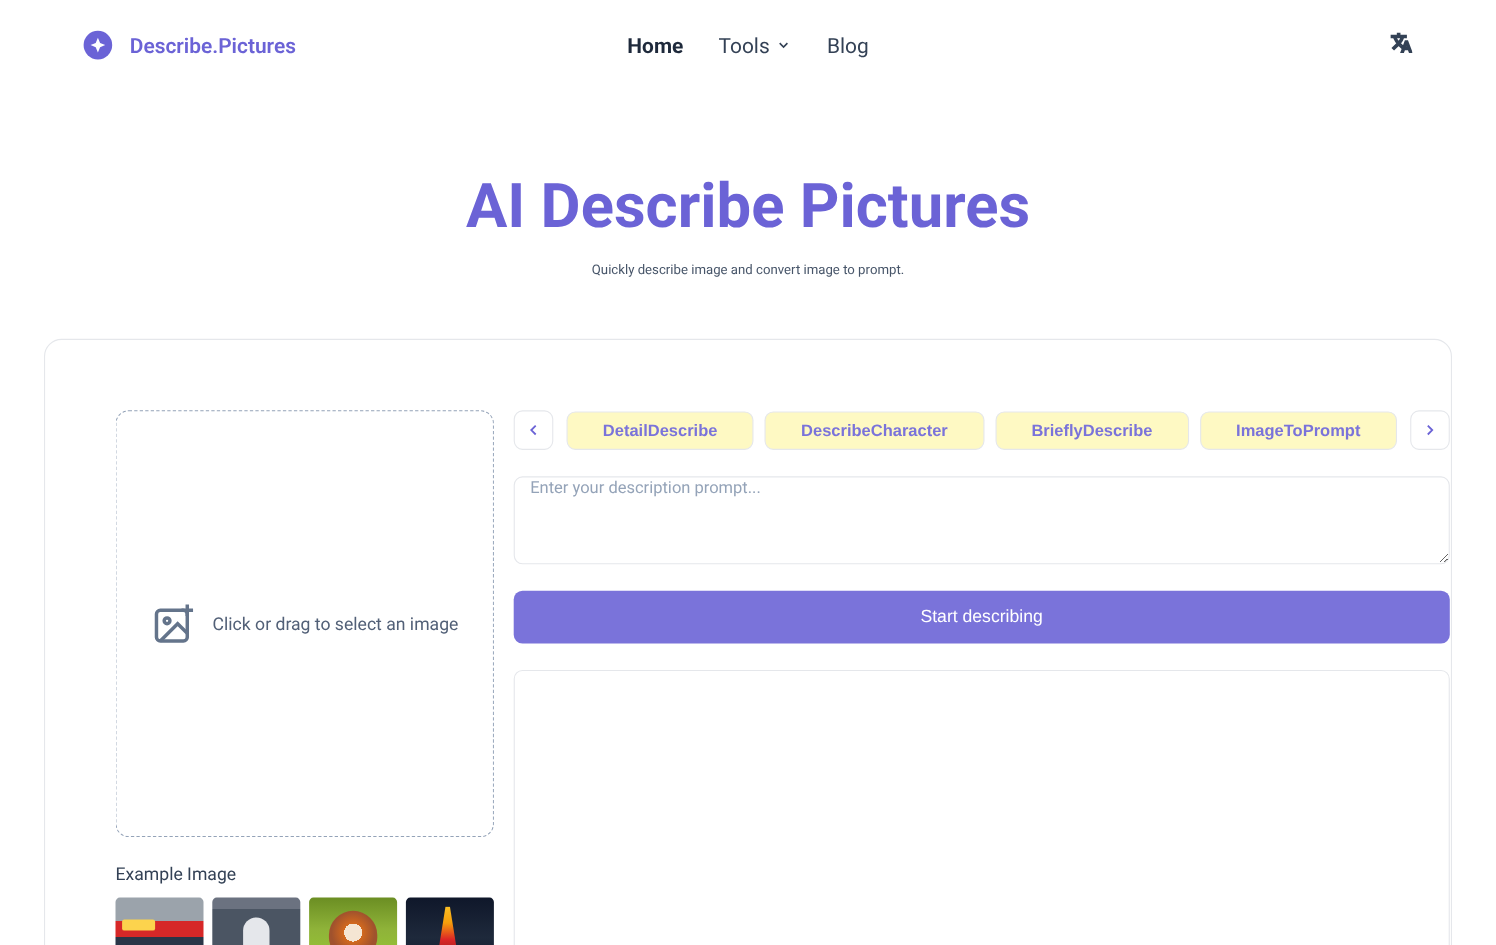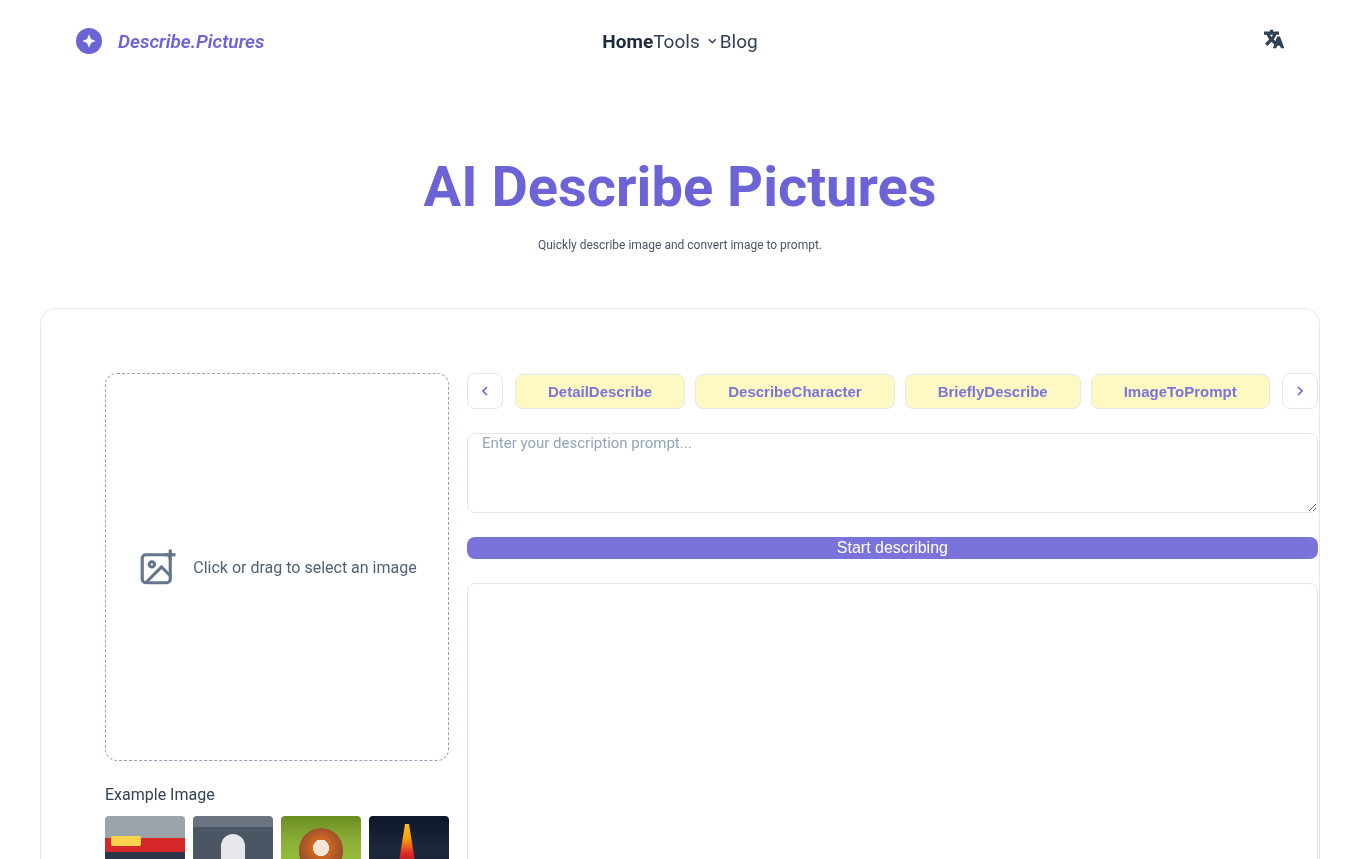--- a/index.html
+++ b/index.html
@@ -31,24 +31,24 @@
       background: #6b63d6;
       border-radius: 50%;
       display: flex;
       align-items: center;
       justify-content: center;
     }
     .brand-text {
       color: #6b63d6;
       font-weight: 600;
       font-size: 19px;
-      font-style: italic;
     }
     .nav {
       display: flex;
+      gap: 32px;
       align-items: center;
       position: absolute;
       left: 50%;
       transform: translateX(-50%);
     }
     .nav-item {
       font-size: 19px;
       color: #334155;
       cursor: pointer;
       display: flex;
@@ -226,21 +226,21 @@
       font-size: 15px;
       font-family: inherit;
       color: #334155;
       resize: vertical;
     }
     .prompt-input::placeholder {
       color: #94a3b8;
     }
     .start-btn {
       width: 100%;
-      height: 22px;
+      height: 48px;
       background: #7a73da;
       color: #fff;
       border: none;
       border-radius: 8px;
       font-size: 16px;
       font-weight: 500;
       cursor: pointer;
     }
     .output-box {
       width: 100%;

